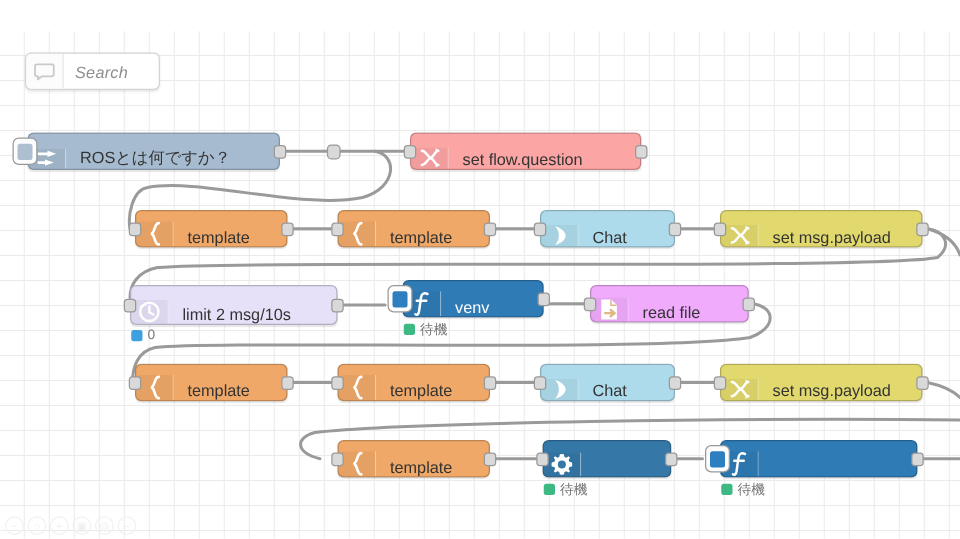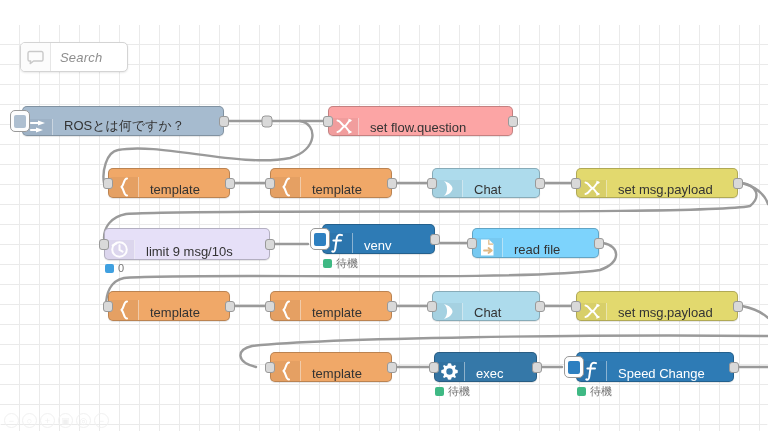--- a/index.html
+++ b/index.html
@@ -255,21 +255,21 @@
         <div class="node" style="left: 104px; top: 228px; width: 166px; height: 32px; background: rgb(230, 224, 248);">
           <div class="port in"></div>
           <div class="port out"></div>
           <div class="icon-cell">
             <svg width="19" height="19" viewBox="0 0 19 19">
               <circle cx="9.5" cy="9.5" r="7.3" fill="none" stroke="#ffffff" stroke-width="2" opacity="0.95"></circle>
               <path d="M9.5,5.2 V9.8 L12.6,11.6" stroke="#ffffff" stroke-width="2" fill="none" stroke-linecap="round" opacity="0.95"></path>
               <path d="M2.6,5.4 L6.2,3.6" stroke="#ffffff" stroke-width="2" stroke-linecap="round" opacity="0.95"></path>
             </svg>
           </div>
-          <div class="label-cell">limit 9 msg/10s</div>
+          <div class="label-cell">limit 2 msg/10s</div>
           <div class="status">
             <span class="dot" style="background: rgb(63, 160, 224);"></span>
             <span>0</span>
           </div>
         </div>
         <div class="node dark" style="left: 322px; top: 224px; width: 113px; height: 30px; background: rgb(46, 123, 181);">
           <div class="nodebtn">
             <i style="background: rgb(45, 127, 192);"></i>
           </div>
           <div class="port out"></div>
@@ -278,21 +278,21 @@
               <path d="M11,2.2 C8.2,0.9 6.2,2.1 5.8,5 L4.2,16.2 C3.8,18.6 2.6,19.2 1.3,18.4" stroke="#ffffff" stroke-width="2" fill="none" stroke-linecap="round"></path>
               <path d="M2.4,7.6 H10" stroke="#ffffff" stroke-width="2" stroke-linecap="round"></path>
             </svg>
           </div>
           <div class="label-cell">venv</div>
           <div class="status">
             <span class="dot" style="background: rgb(63, 185, 132);"></span>
             <span>待機</span>
           </div>
         </div>
-        <div class="node" style="left: 472px; top: 228px; width: 127px; height: 30px; background: #7dd3fc;">
+        <div class="node" style="left: 472px; top: 228px; width: 127px; height: 30px; background: #f0abfc;">
           <div class="port in"></div>
           <div class="port out"></div>
           <div class="icon-cell">
             <svg width="17" height="19" viewBox="0 0 17 19">
               <path d="M2,1.5 H10 L14.5,6 V17.5 H2 Z" fill="#ffffff"></path>
               <path d="M9.8,1.8 V6.2 H14.2" fill="none" stroke="#dfb884" stroke-width="1.2"></path>
               <path d="M5,12.5 H11.5 M9.5,10 L12.8,12.5 L9.5,15" fill="none" stroke="#dfb884" stroke-width="1.8" stroke-linecap="round" stroke-linejoin="round"></path>
             </svg>
           </div>
           <div class="label-cell">read file</div>
@@ -352,38 +352,36 @@
         </div>
         <div class="node dark" style="left: 434px; top: 352px; width: 103px; height: 30px; background: rgb(53, 120, 168);">
           <div class="port in"></div>
           <div class="port out"></div>
           <div class="icon-cell">
             <svg width="19" height="19" viewBox="0 0 19 19">
               <path d="M9.5,1.2 L11.1,1.4 L11.6,3.5 L13.1,4.1 L14.9,3 L16,4.1 L14.9,5.9 L15.5,7.4 L17.6,7.9 L17.8,9.5 L17.6,11.1 L15.5,11.6 L14.9,13.1 L16,14.9 L14.9,16 L13.1,14.9 L11.6,15.5 L11.1,17.6 L9.5,17.8 L7.9,17.6 L7.4,15.5 L5.9,14.9 L4.1,16 L3,14.9 L4.1,13.1 L3.5,11.6 L1.4,11.1 L1.2,9.5 L1.4,7.9 L3.5,7.4 L4.1,5.9 L3,4.1 L4.1,3 L5.9,4.1 L7.4,3.5 L7.9,1.4 Z" fill="#ffffff"></path>
               <circle cx="9.5" cy="9.5" r="3.2" fill="#3578a8"></circle>
             </svg>
           </div>
-          <div class="label-cell">exec</div>
           <div class="status">
             <span class="dot" style="background: rgb(63, 185, 132);"></span>
             <span>待機</span>
           </div>
         </div>
         <div class="node dark" style="left: 576px; top: 352px; width: 158px; height: 30px; background: rgb(46, 123, 181);">
           <div class="nodebtn">
             <i style="background: rgb(45, 127, 192);"></i>
           </div>
           <div class="port out"></div>
           <div class="icon-cell">
             <svg width="14" height="20" viewBox="0 0 14 20">
               <path d="M11,2.2 C8.2,0.9 6.2,2.1 5.8,5 L4.2,16.2 C3.8,18.6 2.6,19.2 1.3,18.4" stroke="#ffffff" stroke-width="2" fill="none" stroke-linecap="round"></path>
               <path d="M2.4,7.6 H10" stroke="#ffffff" stroke-width="2" stroke-linecap="round"></path>
             </svg>
           </div>
-          <div class="label-cell">Speed Change</div>
           <div class="status">
             <span class="dot" style="background: rgb(63, 185, 132);"></span>
             <span>待機</span>
           </div>
         </div>
       </div>
 
   </div>
 
   <div id="footer">

